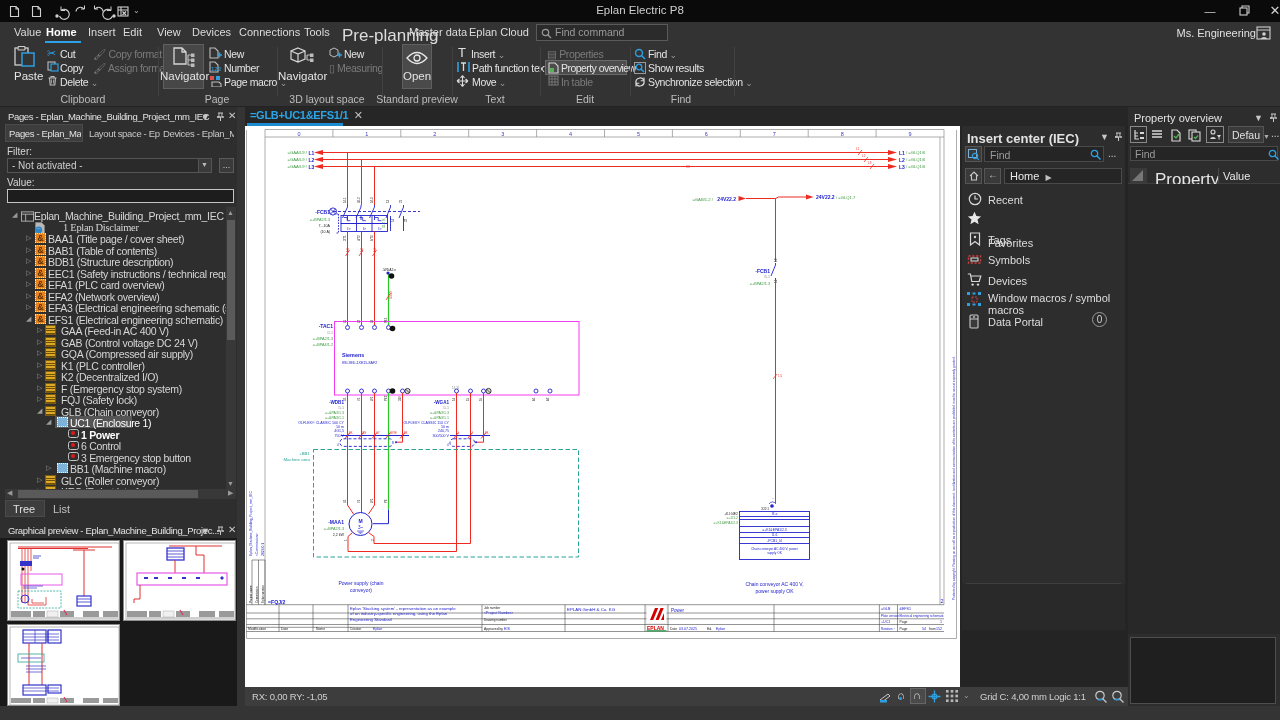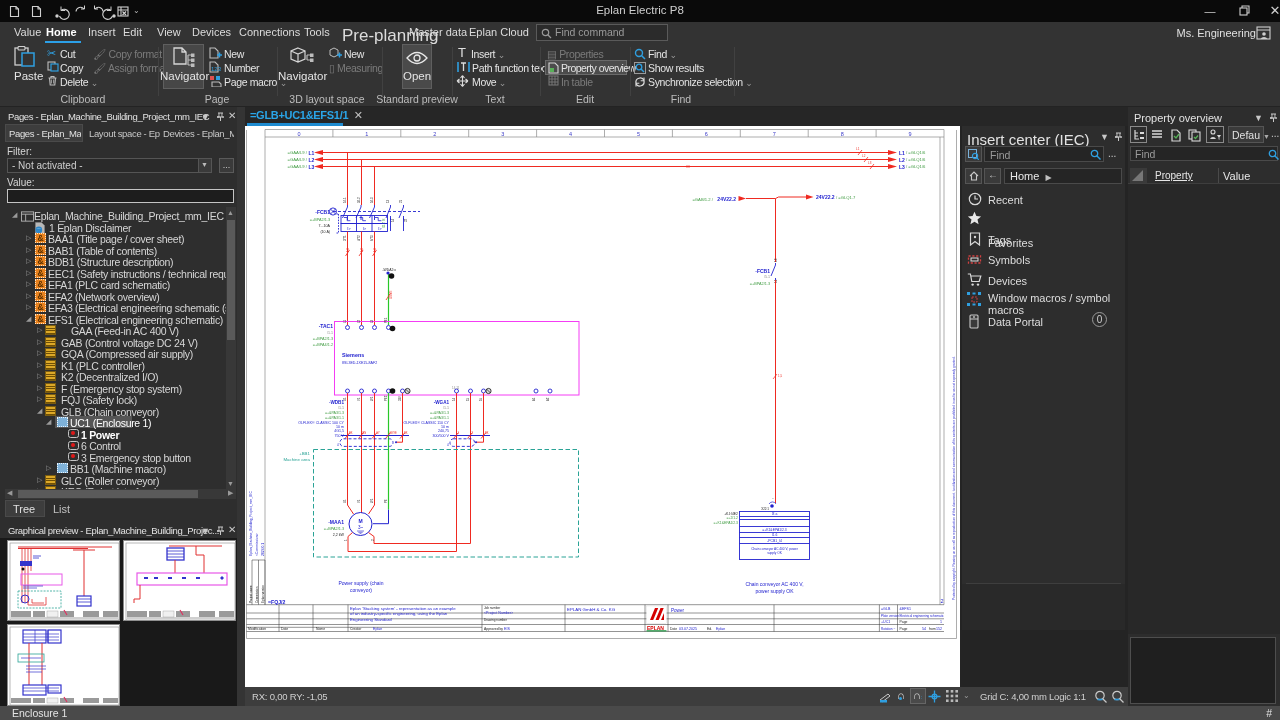--- a/index.html
+++ b/index.html
@@ -278,21 +278,21 @@
           <path d="M0.5,3 h13 M5,3 v7.5" stroke="#b0b0b0"></path>
         </svg>
       <span style="position:absolute;left:29px;">Eplan_Machine_Building_Project_mm_IEC</span>
       </div>
     <div class="trow" style="left:0;top:14.5px;">
       <svg class="ti" style="left:29px;" width="12" height="12" viewBox="0 0 12 12">
           <path d="M1.5,0.5 h6 l3,3 v8 h-9 z" fill="#b8b8b8" stroke="#888" stroke-width="0.6"></path>
           <circle cx="4.8" cy="8" r="3.4" fill="#2e86c8"></circle>
           <path d="M2,7 a3.4,2 0 0 1 5.6,0" fill="#7fc0e8" opacity="0.8"></path>
         </svg>
-      <span style="position:absolute;left:44px;">1 Eplan Disclaimer</span>
+      <span style="position:absolute;left:58px;font-family:Liberation Serif, serif;">1 Eplan Disclaimer</span>
       </div>
     <div class="trow" style="left:0;top:26px;">
         <span class="texp" style="left:21px;">▷</span>
         <span class="ti i-org" style="left:30px;">&amp;</span>
         <span style="position:absolute;left:43px;">BAA1 (Title page / cover sheet)</span>
       </div>
     <div class="trow" style="left:0;top:37.5px;">
         <span class="texp" style="left:21px;">▷</span>
         <span class="ti i-org" style="left:30px;">&amp;</span>
         <span style="position:absolute;left:43px;text-align:center;">BAB1 (Table of contents)</span>
@@ -303,41 +303,41 @@
         <span style="position:absolute;left:43px;">BDB1 (Structure description)</span>
       </div>
     <div class="trow" style="left:0;top:60.5px;">
         <span class="texp" style="left:21px;">▷</span>
         <span class="ti i-org" style="left:30px;">&amp;</span>
         <span style="position:absolute;left:43px;">EEC1 (Safety instructions / technical requirements)</span>
       </div>
     <div class="trow" style="left:0;top:72px;">
         <span class="texp" style="left:21px;">▷</span>
         <span class="ti i-org" style="left:30px;">&amp;</span>
-        <span style="position:absolute;left:43px;">EFA1 (PLC card schematic)</span>
+        <span style="position:absolute;left:43px;">EFA1 (PLC card overview)</span>
       </div>
     <div class="trow" style="left:0;top:83.5px;">
         <span class="texp" style="left:21px;">▷</span>
         <span class="ti i-org" style="left:30px;">&amp;</span>
         <span style="position:absolute;left:43px;">EFA2 (Network overview)</span>
       </div>
     <div class="trow" style="left:0;top:95px;">
         <span class="texp" style="left:21px;">▷</span>
         <span class="ti i-org" style="left:30px;">&amp;</span>
         <span style="position:absolute;left:43px;">EFA3 (Electrical engineering schematic (single-line</span>
       </div>
     <div class="trow" style="left:0;top:106.5px;">
         <span class="texp" style="left:21px;">◢</span>
         <span class="ti i-org" style="left:30px;">&amp;</span>
         <span style="position:absolute;left:43px;">EFS1 (Electrical engineering schematic)</span>
       </div>
     <div class="trow" style="left:0;top:118px;">
         <span class="texp" style="left:32px;">▷</span>
         <span class="ti i-yel" style="left:40px;"></span>
-        <span style="position:absolute;left:56px;margin-left:10px;">GAA (Feed-in AC 400 V)</span>
+        <span style="position:absolute;left:56px;">GAA (Feed-in AC 400 V)</span>
       </div>
     <div class="trow" style="left:0;top:129.5px;">
         <span class="texp" style="left:32px;">▷</span>
         <span class="ti i-yel" style="left:40px;"></span>
         <span style="position:absolute;left:56px;">GAB (Control voltage DC 24 V)</span>
       </div>
     <div class="trow" style="left:0;top:141px;">
         <span class="texp" style="left:32px;">▷</span>
         <span class="ti i-yel" style="left:40px;"></span>
         <span style="position:absolute;left:56px;">GQA (Compressed air supply)</span>
@@ -910,21 +910,21 @@
     <svg class="abs" style="left:866px;top:3px;" width="14" height="14" viewBox="0 0 14 14">
         <circle cx="6" cy="5.5" r="4.2" fill="none" stroke="#c8c8c8" stroke-width="1.2"></circle>
         <path d="M9,9 l3.5,3.5" stroke="#c8c8c8" stroke-width="1.3"></path>
         <path d="M3.5,9.5 h5" stroke="#2f9fe0" stroke-width="1.6"></path>
       </svg>
   </div>
 
   <div class="abs" id="insertp">
       <div class="abs" style="left:4px;top:457px;width:155px;height:1px;background:#3e3e3e;"></div>
       <div class="abs" style="left:0px;top:458px;width:163px;height:46px;background:#292929;"></div>
-    <div class="abs" style="left:5px;top:5px;font-size:15px;color:#e2e2e2;">Insert center (IEC)</div>
+    <div class="abs" style="left:5px;top:5px;font-size:13px;color:#e2e2e2;font-weight:bold;">Insert center (IEC)</div>
     <div class="abs" style="left:138px;top:6px;color:#c8c8c8;font-size:9px;">▼</div>
     <svg class="abs" style="left:152px;top:6px;" width="9" height="10" viewBox="0 0 9 10">
         <path d="M2,1 h5 M3,1 v4 h-2 l3.5,0 M6,1 v4 h2 M1,5 h7 M4.5,5 v4" stroke="#c8c8c8" stroke-width="1"></path>
       </svg>
     <div class="abs" style="left:3px;top:20px;width:17px;height:16px;background:#3a3a3a;border:1px solid #555;"></div>
     <svg class="abs" style="left:6px;top:23px;" width="11" height="11" viewBox="0 0 11 11">
         <rect x="0.5" y="0.5" width="8" height="8" fill="none" stroke="#7ab0d8" stroke-width="1"></rect>
         <circle cx="7" cy="7" r="2.6" fill="none" stroke="#2f9fe0" stroke-width="1.2"></circle>
         <path d="M9,9 l2,2" stroke="#2f9fe0" stroke-width="1.2"></path>
       </svg>
@@ -1024,24 +1024,20 @@
     <div class="abs" style="left:7px;top:41px;font-size:10.5px;color:#9a9a9a;">Find</div>
     <svg class="abs" style="left:140px;top:42px;" width="11" height="11" viewBox="0 0 11 11">
         <circle cx="4.5" cy="4.5" r="3.2" fill="none" stroke="#2f9fe0" stroke-width="1.3"></circle>
         <path d="M7,7 l3.5,3.5" stroke="#2f9fe0" stroke-width="1.4"></path>
       </svg>
     <div class="abs" style="left:0px;top:60px;width:152px;height:17px;background:#2d2d2d;border-bottom:1px solid #3e3e3e;"></div>
     <div class="abs" style="left:2px;top:61px;width:17px;height:15px;background:#3a3a3a;"></div>
     <svg class="abs" style="left:4px;top:63px;" width="12" height="11" viewBox="0 0 12 11">
         <path d="M11,0 L0,11 h11 z" fill="#777"></path>
       </svg>
-    <div class="abs" style="left:27px;top:63px;font-size:10px;color:#e6e6e6;text-decoration:underline;">Property</div>
+    <div class="abs" style="left:27px;top:63px;font-size:17px;color:#e6e6e6;text-decoration:underline;">Property</div>
     <div class="abs" style="left:90px;top:61px;width:1px;height:15px;background:#4a4a4a;"></div>
     <div class="abs" style="left:95px;top:63px;font-size:11px;color:#e6e6e6;">Value</div>
     <div class="abs" style="left:0px;top:77px;width:152px;height:450px;background:#282828;"></div>
     <div class="abs" style="left:2px;top:530px;width:146px;height:67px;background:#1f1f1f;border:1px solid #4e4e4e;"></div>
   </div>
 
-  <div class="abs" id="bottombar">
-      <span class="abs" style="left:12px;top:1px;">Enclosure 1</span>
-      <span class="abs" style="right:8px;top:1px;">#</span>
-    </div>
 </div>
 
 </body></html>

